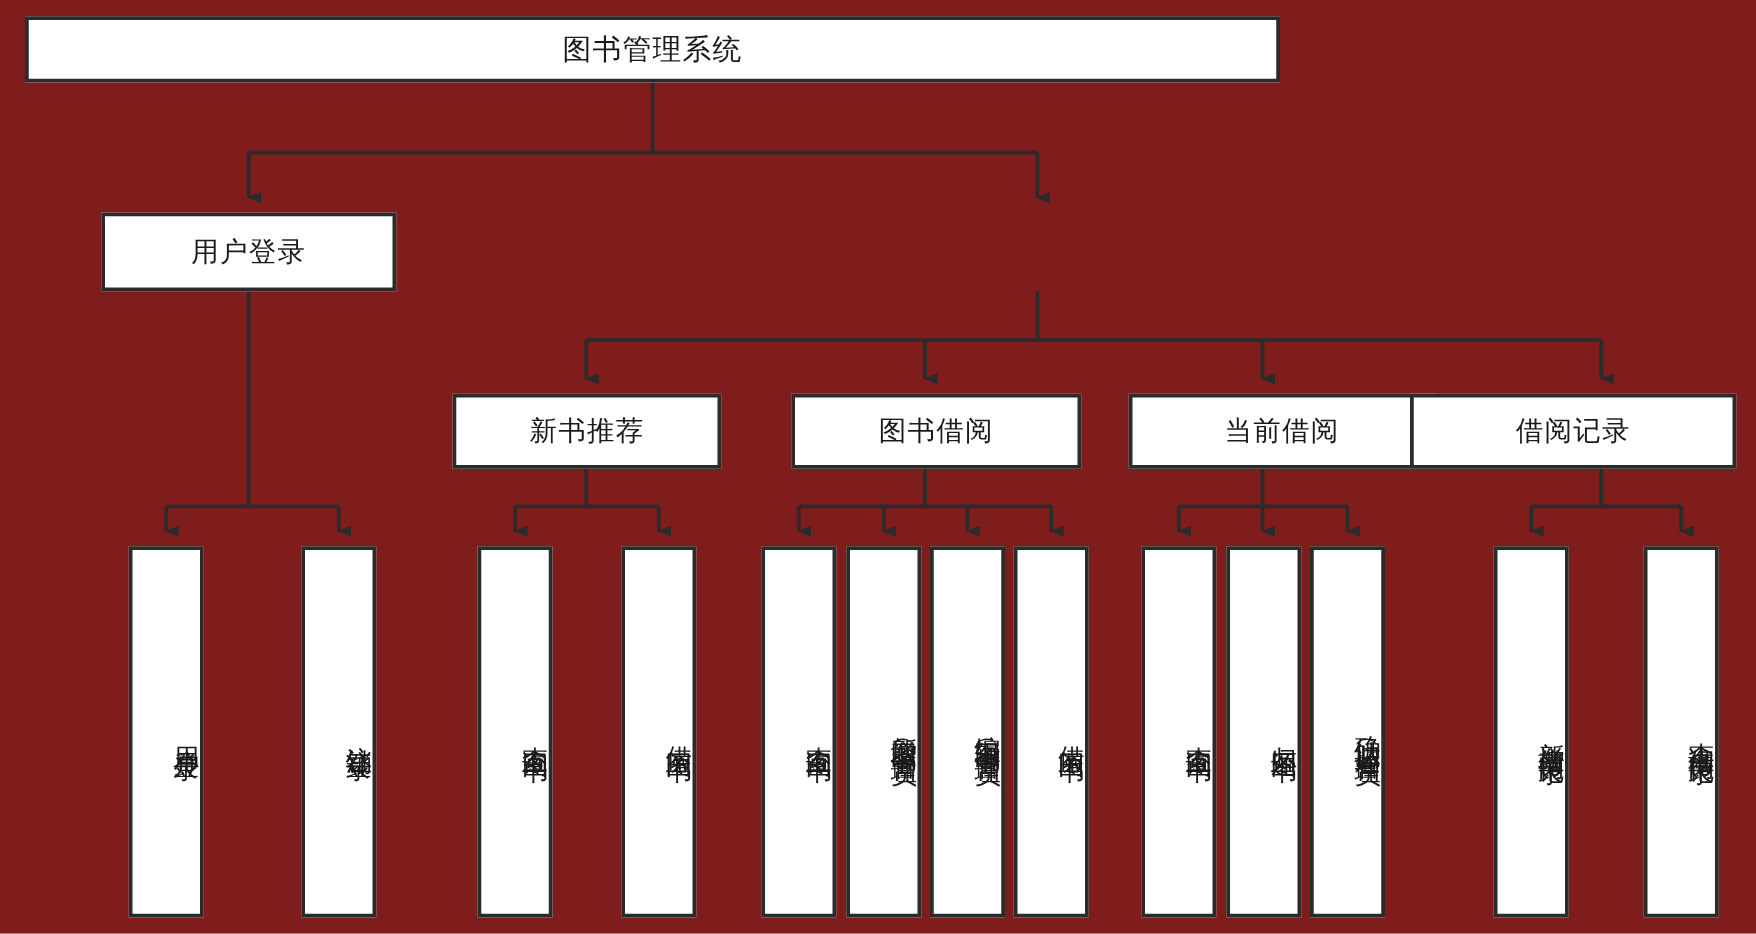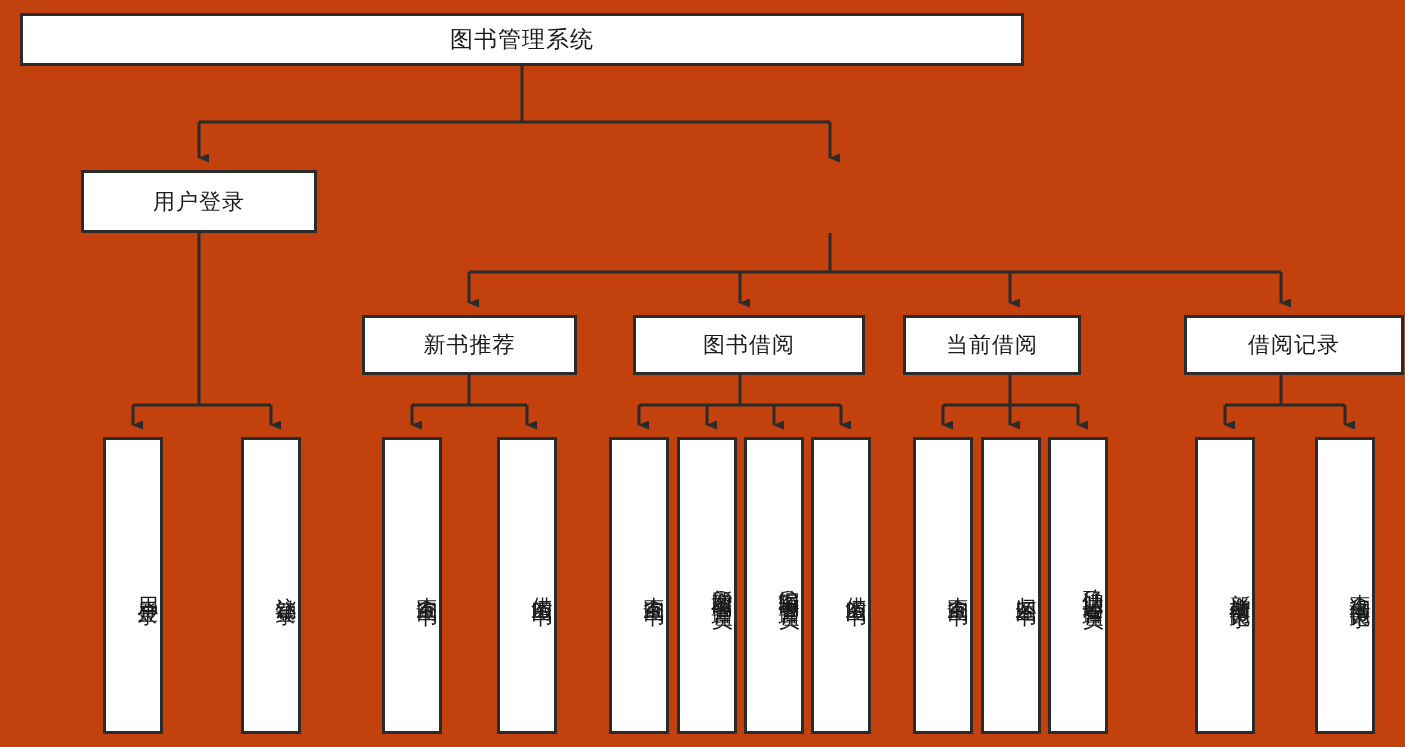--- a/index.html
+++ b/index.html
@@ -7,21 +7,21 @@
     padding: 0;
     background: #ffffff;
   }
   body {
     font-family: "Liberation Sans", "DejaVu Sans", sans-serif;
   }
   #canvas {
     position: relative;
     width: 1405px;
     height: 747px;
-    background: #c2410c;
+    background: #7f1d1d;
     overflow: hidden;
   }
   .node {
     position: absolute;
     box-sizing: border-box;
     border: 3px solid #2b2b2b;
     background: #ffffff;
     display: flex;
     align-items: center;
     justify-content: center;
@@ -124,22 +124,22 @@
       <path d="M1345,405 L1345,425" marker-end="url(#arw)"></path>
     </g>
   </svg>
 
   <div class="node node-h node-root" style="left:20px; top:13px; width:1004px; height:53px;">图书管理系统</div>
 
   <div class="node node-h" style="left:81px; top:170px; width:236px; height:63px;">用户登录</div>
 
   <div class="node node-h" style="left:362px; top:315px; width:215px; height:60px;">新书推荐</div>
   <div class="node node-h" style="left:633px; top:315px; width:232px; height:60px;">图书借阅</div>
-  <div class="node node-h" style="left:903px; top:315px; width:178px; height:60px;">当前借阅</div>
-  <div class="node node-h" style="left:1184px; top:315px; width:220px; height:60px;">借阅记录</div>
+  <div class="node node-h" style="left:903px; top:315px; width:245px; height:60px;">当前借阅</div>
+  <div class="node node-h" style="left:1128px; top:315px; width:261px; height:60px;">借阅记录</div>
 
   <div class="node node-v" style="left:103px; top:437px; width:60px; height:297px;">
     <span class="vtext">用户登录</span>
   </div>
   <div class="node node-v" style="left:241px; top:437px; width:60px; height:297px;">
     <span class="vtext">注销登录</span>
   </div>
 
   <div class="node node-v" style="left:382px; top:437px; width:60px; height:297px;">
     <span class="vtext">查询图书</span>

